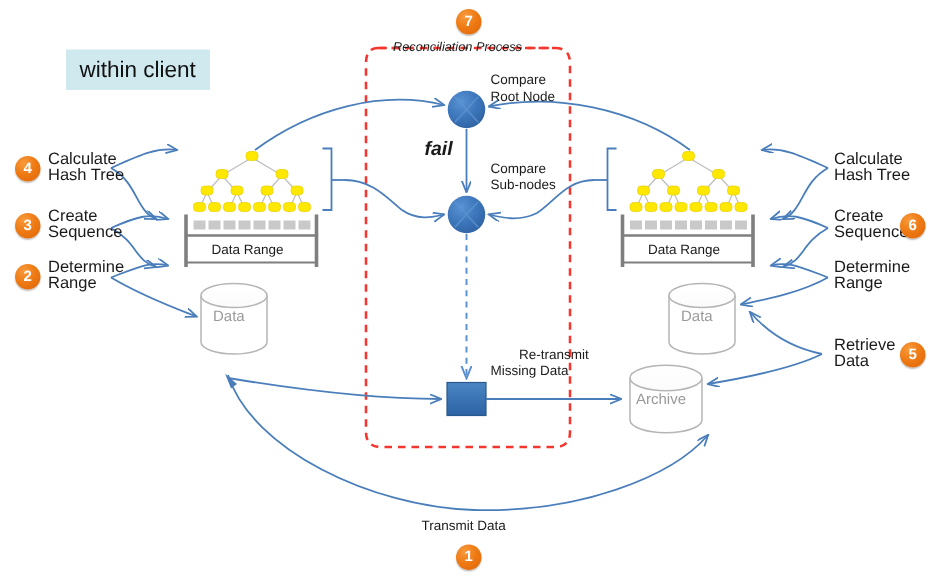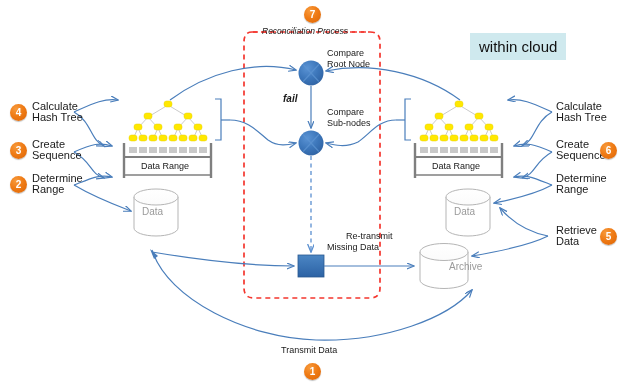--- a/index.html
+++ b/index.html
@@ -6,21 +6,21 @@
   body{width:624px;height:387px;overflow:hidden;font-family:"Liberation Sans",sans-serif;color:#1a1a1a;}
   #stage{position:relative;width:624px;height:387px;background:#fff;}
   svg.layer{position:absolute;left:0;top:0;width:624px;height:387px;overflow:visible;}
   .zone-label{position:absolute;background:#cfe9ee;color:#111;font-size:15px;line-height:1;padding:6px 9px;white-space:nowrap;}
   .badge{position:absolute;width:17px;height:17px;border-radius:50%;
          background:radial-gradient(circle at 35% 28%,#f79a3c 0%,#ef7b15 45%,#dc6405 100%);
          color:#fff;font-size:10px;font-weight:bold;display:flex;align-items:center;
          justify-content:center;line-height:1;box-shadow:0 1px 1px rgba(0,0,0,.25);}
   .step-text{position:absolute;font-size:11px;line-height:11px;color:#1a1a1a;white-space:nowrap;}
   .node-text{position:absolute;font-size:9px;line-height:11px;color:#1a1a1a;white-space:nowrap;}
-  .fail-text{position:absolute;font-size:10px;line-height:11px;color:#1a1a1a;font-style:italic;font-weight:bold;}
+  .fail-text{position:absolute;font-size:13px;line-height:11px;color:#1a1a1a;font-style:italic;font-weight:bold;}
   .recon-text{position:absolute;font-size:8.5px;line-height:10px;color:#1a1a1a;white-space:nowrap;}
   .range-text{position:absolute;font-size:9px;line-height:11px;color:#1a1a1a;white-space:nowrap;}
   .cyl-text{position:absolute;font-size:10px;line-height:11px;color:#9a9a9a;white-space:nowrap;}
   .bottom-text{position:absolute;font-size:9px;line-height:11px;color:#1a1a1a;white-space:nowrap;}
 </style>
 </head>
 <body>
 
 <div id="stage">
 
@@ -241,21 +241,21 @@
     <g>
       <path d="M152,252 L152,252" stroke="#4a7ebb" stroke-width="1.2" fill="none"></path>
       <path d="M158,256 L150,249 L154,259 Z" fill="#4a7ebb"></path>
     </g>
 
     <g>
       <path d="M152,250 C168,300 248,338 316,340 C386,342 448,318 472,290" stroke="#4a7ebb" stroke-width="1.2" fill="none" marker-end="url(#ah)"></path>
     </g>
   </svg>
 
-  <div class="zone-label" style="left:470px;top:33px;">within cloud</div>
+  <div class="zone-label" style="left:44px;top:33px;">within client</div>
 
   <div class="badge" style="left:304px;top:6px;">7</div>
   <div class="recon-text" style="left:262px;top:26px;font-style:italic;">Reconciliation Process</div>
 
   <div class="node-text" style="left:327px;top:48px;">Compare</div>
   <div class="node-text" style="left:327px;top:59px;">Root Node</div>
 
   <div class="fail-text" style="left:283px;top:93px;">fail</div>
 
   <div class="node-text" style="left:327px;top:107px;">Compare</div>
@@ -288,18 +288,18 @@
 
   <div class="step-text" style="left:556px;top:225px;text-align:right;">Retrieve</div>
   <div class="step-text" style="left:556px;top:236px;">Data</div>
   <div class="badge" style="left:600px;top:228px;">5</div>
 
   <div class="range-text" style="left:141px;top:161px;">Data Range</div>
   <div class="range-text" style="left:432px;top:161px;">Data Range</div>
 
   <div class="cyl-text" style="left:142px;top:206px;">Data</div>
   <div class="cyl-text" style="left:454px;top:206px;">Data</div>
-  <div class="cyl-text" style="left:424px;top:261px;margin-left:25px;">Archive</div>
+  <div class="cyl-text" style="left:424px;top:261px;">Archive</div>
 
   <div class="bottom-text" style="left:281px;top:345px;">Transmit Data</div>
   <div class="badge" style="left:304px;top:363px;">1</div>
 
 </div>
 
 </body></html>

